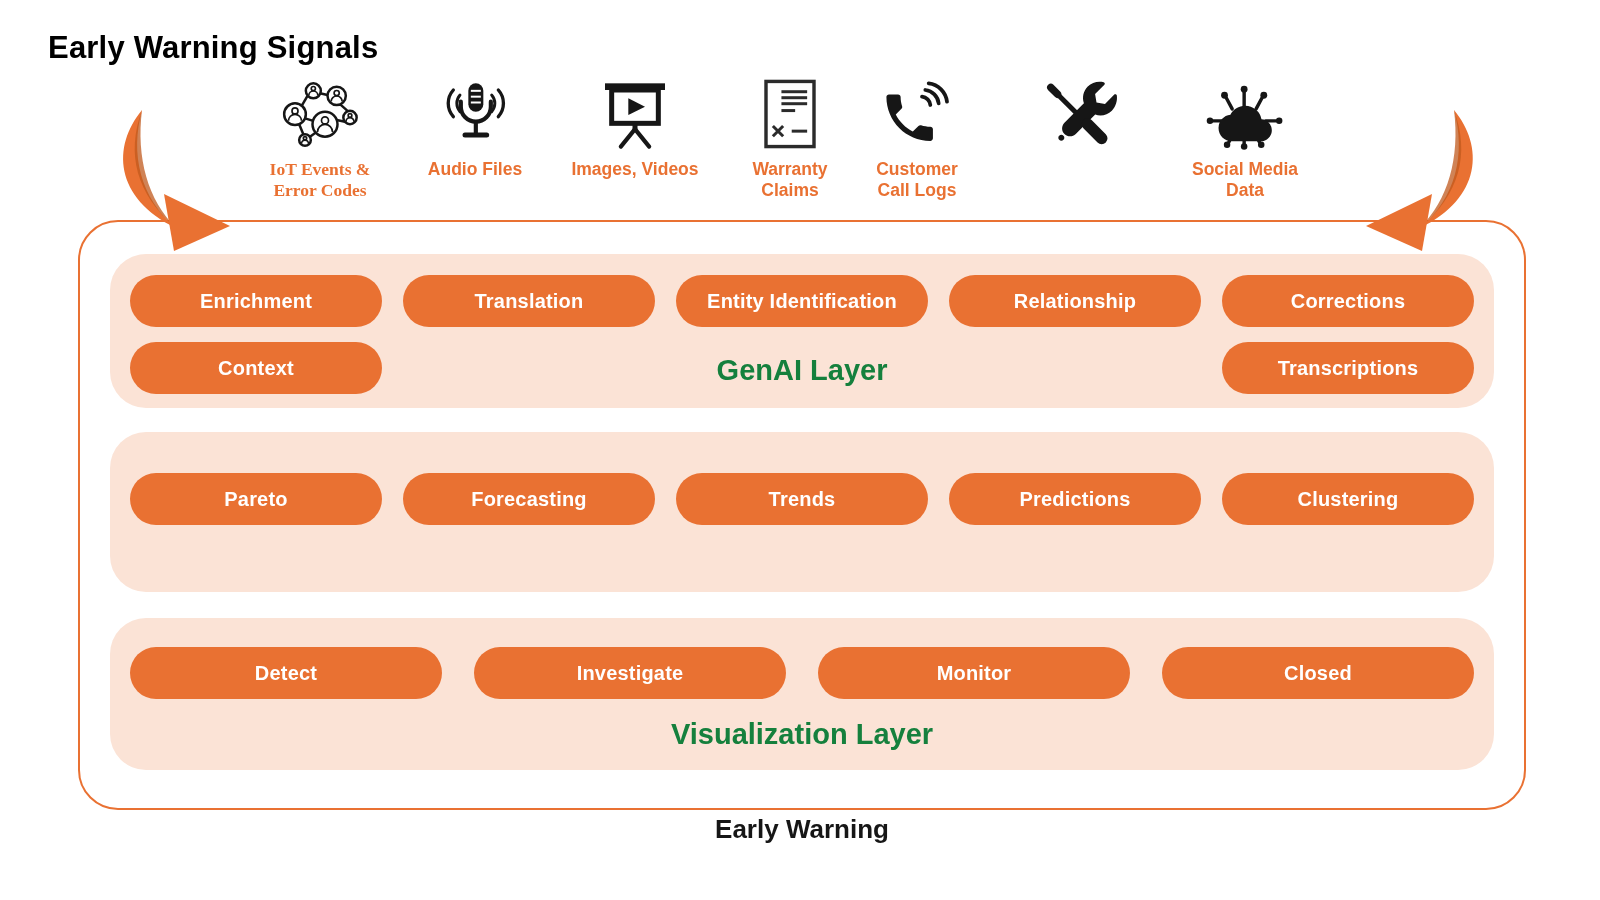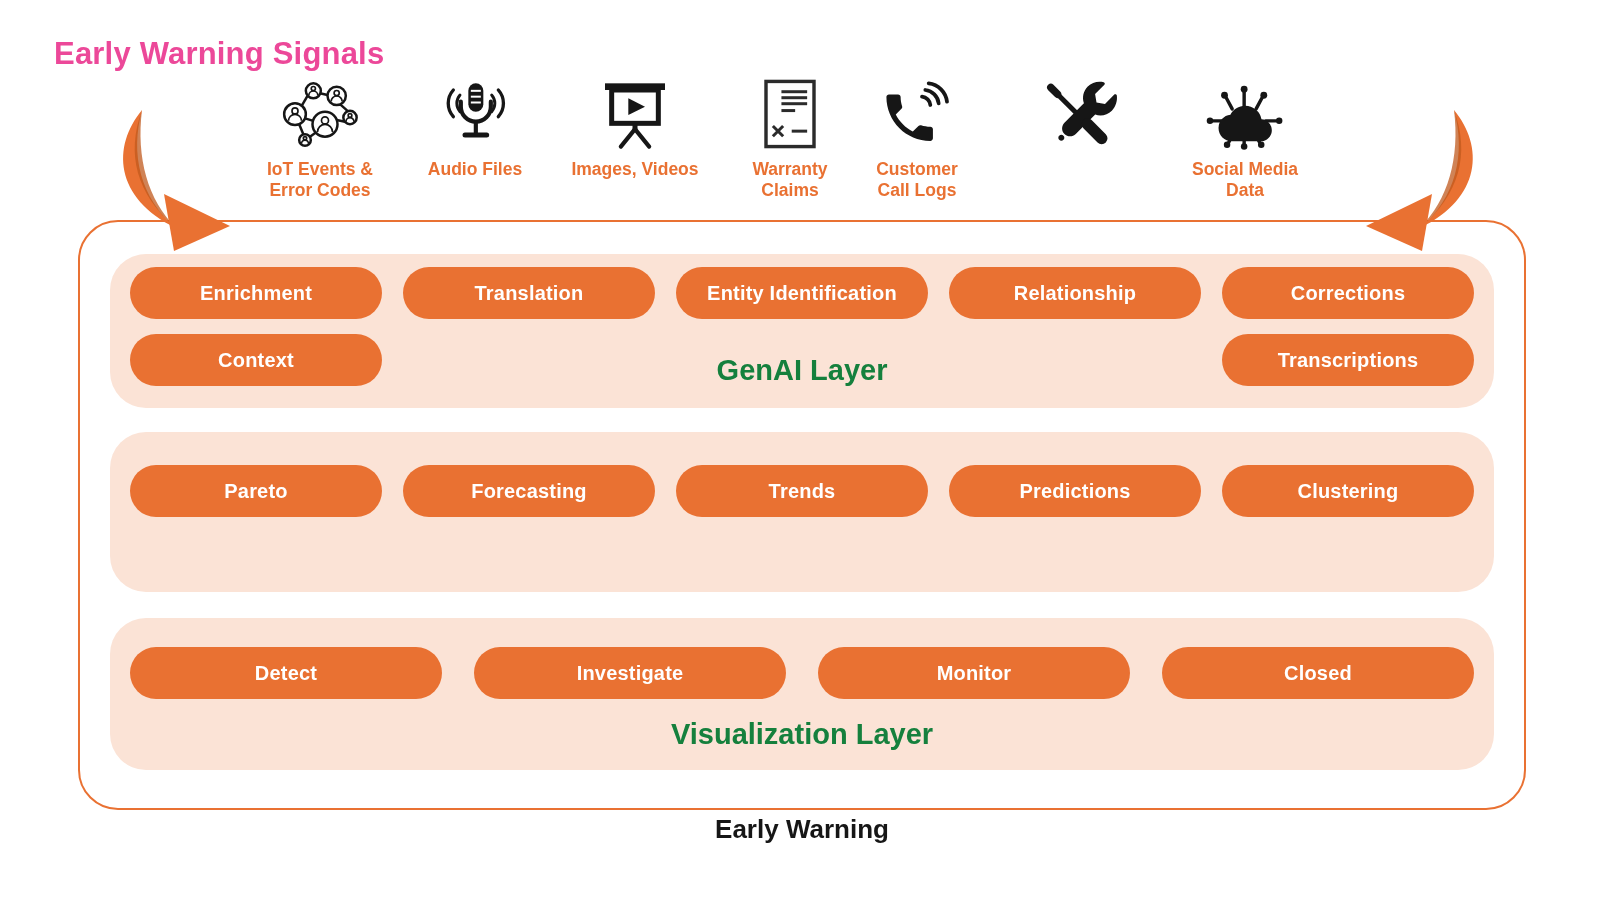--- a/index.html
+++ b/index.html
@@ -2,27 +2,27 @@
 <html><head>
 <meta charset="utf-8">
 <style>
   html,body{margin:0;padding:0;background:#fff;}
   .canvas{
     position:relative;width:1600px;height:900px;background:#ffffff;
     font-family:"Liberation Sans",sans-serif;overflow:hidden;color:#161616;
   }
   .page-title{
     position:absolute;left:36px;top:18px;font-size:31px;font-weight:700;
-    letter-spacing:.2px;color:#ec4899;margin:18px;
+    letter-spacing:.2px;color:#000000;margin:12px;
   }
   
   .source{position:absolute;top:78px;width:190px;text-align:center;}
   .source .iconbox{height:72px;display:flex;align-items:flex-end;justify-content:center;}
   .source .label{margin-top:9px;font-size:17.5px;font-weight:700;color:#E97132;line-height:1.18;}
-  .src-0{left:225px;}.src-1{left:380px;}.src-2{left:540px;}.src-3{left:695px;}
+  .src-0{left:225px;font-family:Liberation Serif, serif;}.src-1{left:380px;}.src-2{left:540px;}.src-3{left:695px;}
   .src-4{left:822px;}.src-5{left:985px;}.src-6{left:1150px;}
   
   .swoosh{position:absolute;z-index:5;}
   .swoosh.left{left:98px;top:106px;}
   .swoosh.right{left:1358px;top:106px;}
   
   .outer-box{
     position:absolute;left:78px;top:220px;width:1448px;height:590px;
     border:2px solid #E97132;border-radius:40px;background:#fff;box-sizing:border-box;z-index:1;
   }
@@ -36,21 +36,21 @@
     position:absolute;left:20px;right:20px;display:flex;justify-content:space-between;
   }
   .genai .pill-row{top:13px;}
   .ml .pill-row{top:33px;}
   .viz .pill-row{top:29px;}
   .pill{
     height:52px;border-radius:26px;background:#E97132;color:#fff;
     display:flex;align-items:center;justify-content:center;
     font-size:20px;font-weight:700;letter-spacing:.2px;box-sizing:border-box;
   }
-  .pill.w5{width:252px;}
+  .pill.w5{width:252px;margin-top:8px;}
   .pill.w4{width:312px;}
   .pill.abs{position:absolute;}
   .pill.ctx{left:20px;top:80px;}
   .pill.trs{right:20px;top:80px;}
   .layer-title{
     position:absolute;left:0;right:0;text-align:center;margin:0;
     font-size:29px;font-weight:700;color:#15803d;
   }
   .genai .layer-title{top:100px;}
   .ml .layer-title{top:101px;}

